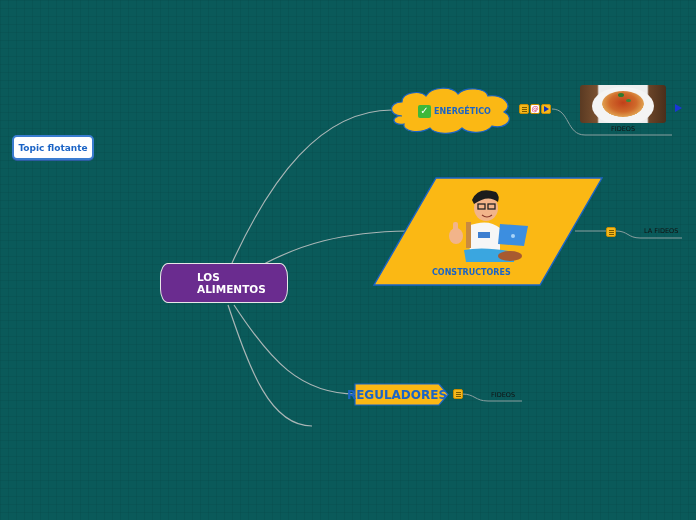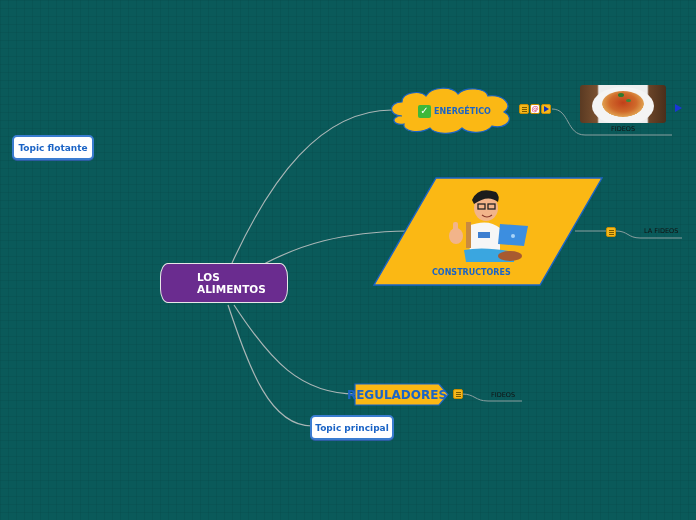--- a/index.html
+++ b/index.html
@@ -175,17 +175,14 @@
     <polygon points="1,1 85,1 94,11.5 85,22 1,22" fill="#fbb814" stroke="#1b64c6" stroke-width="1.2"></polygon>
   </svg>
   <div class="reg-label">REGULADORES</div>
   <div class="note-icon" style="left:453px;top:389px;">
       <i></i>
       <i></i>
       <i></i>
     </div>
   <span class="sub-label" style="left:491px;top:391px;">FIDEOS</span>
 
-  <div class="float-topic" style="left:310px;top:415px;width:80px;height:21px;">
-    <span>Topic principal</span>
-  </div>
 
 </div>
 
 </body></html>

